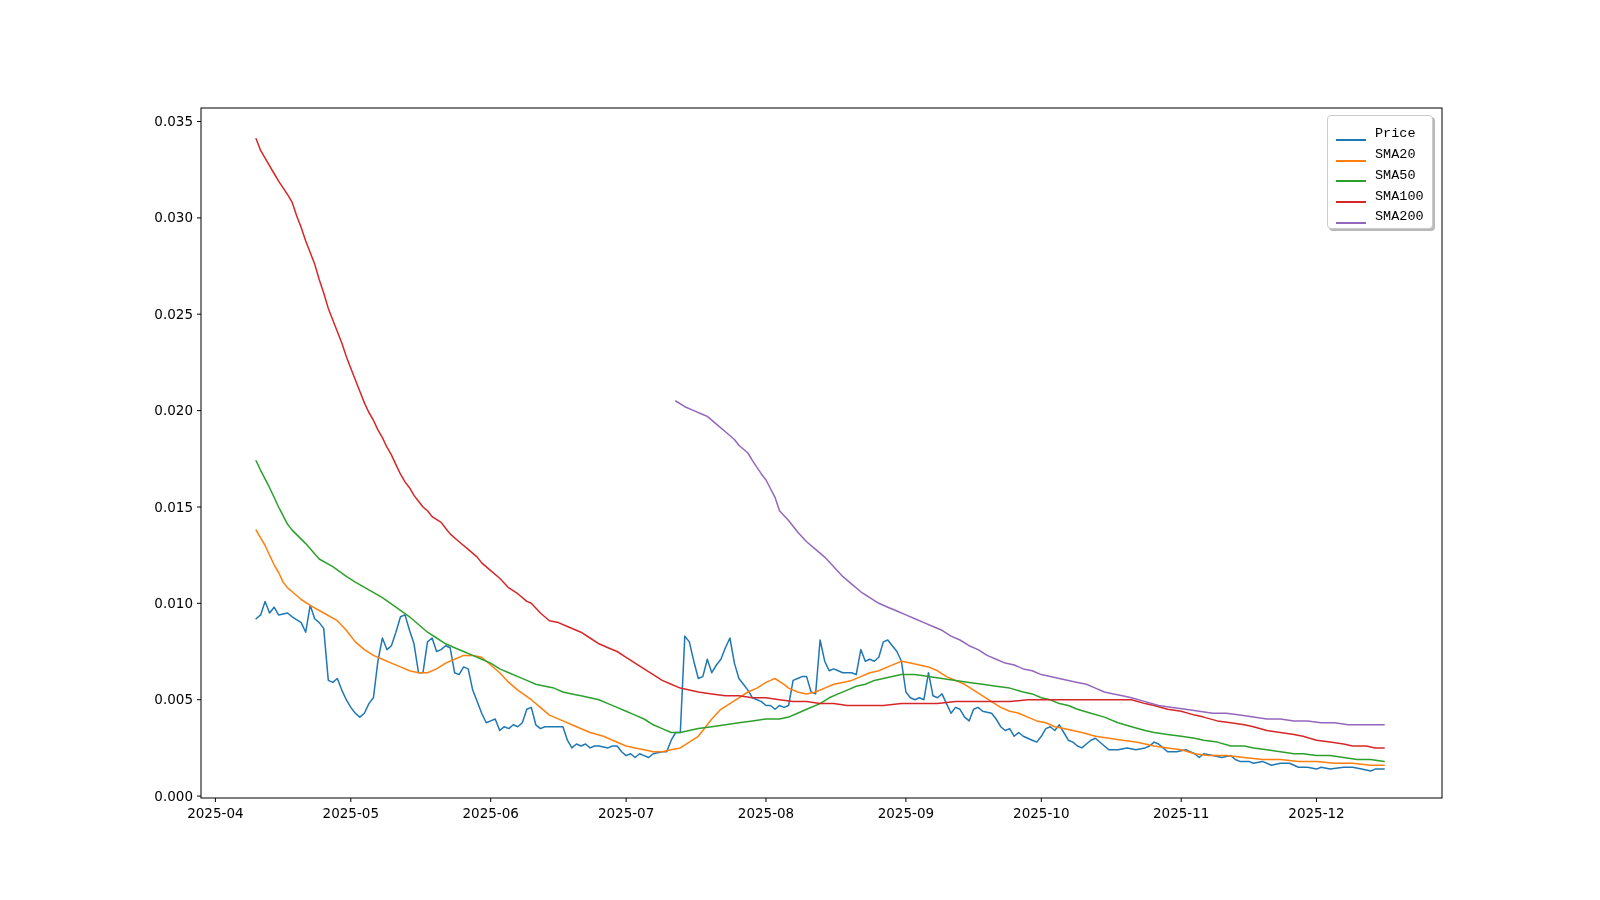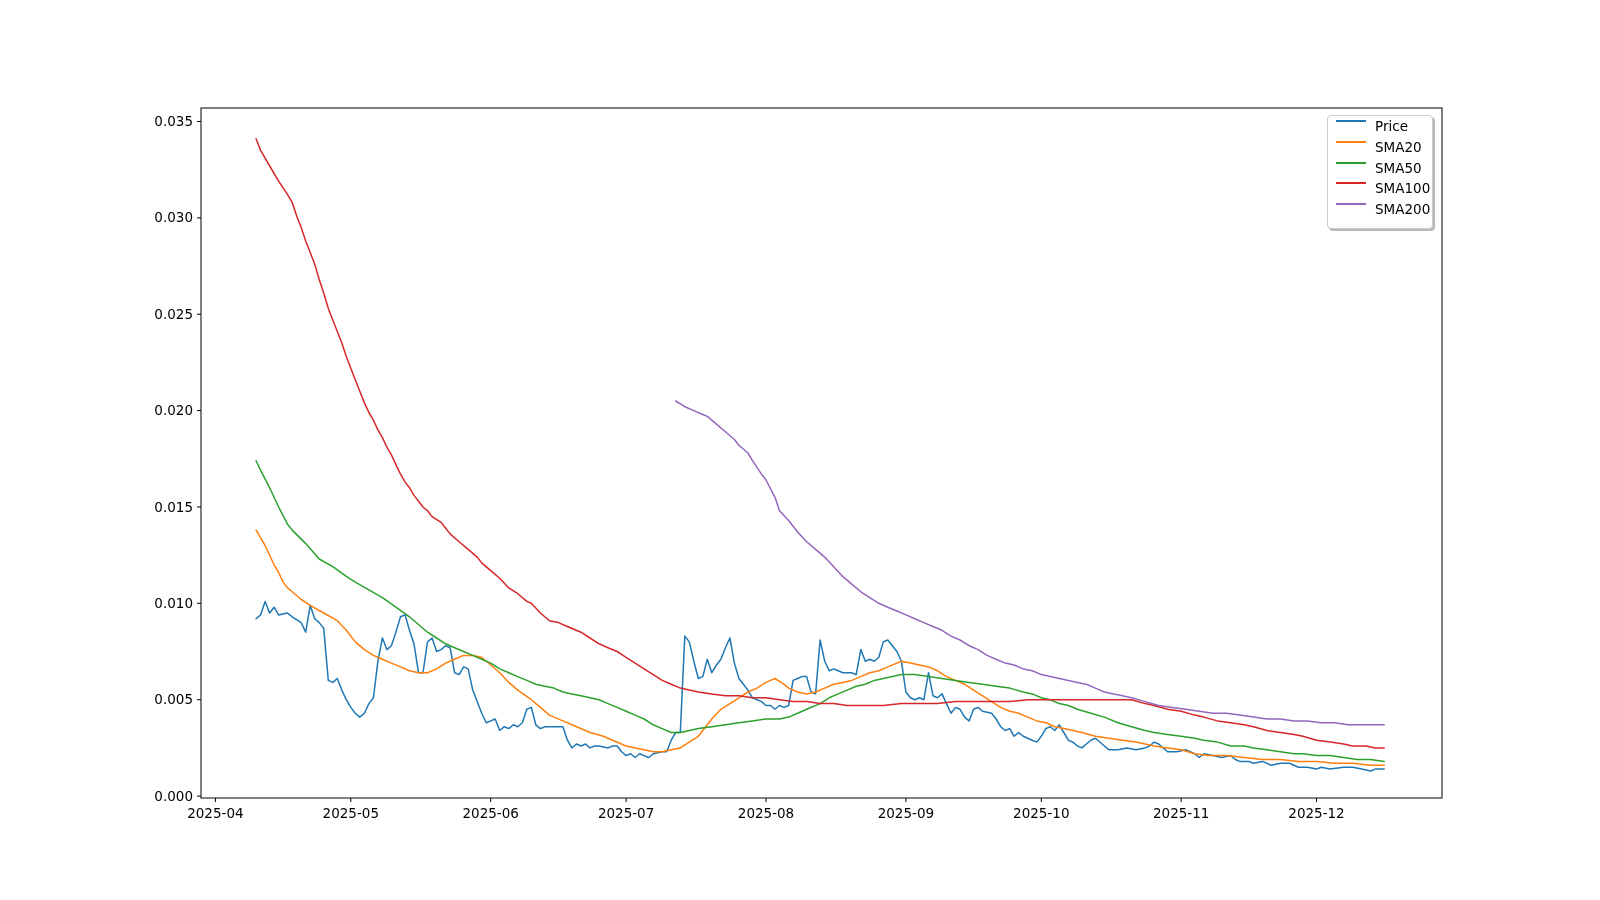--- a/index.html
+++ b/index.html
@@ -3,21 +3,21 @@
 <meta charset="utf-8">
 <style>
   html,body{margin:0;padding:0;background:#ffffff;}
   .figure{position:relative;width:1600px;height:900px;background:#ffffff;overflow:hidden;
           font-family:"DejaVu Sans","Liberation Sans",sans-serif;}
   .figure svg{position:absolute;left:0;top:0;}
   .ticklab{font-size:13.5px;fill:#000000;font-family:"DejaVu Sans","Liberation Sans",sans-serif;}
   .legend{position:absolute;left:1327px;top:115px;width:106px;background:#ffffff;
           border:1px solid #cccccc;border-radius:4px;box-shadow:2px 2px 0 rgba(0,0,0,0.28);
           padding:4px 8px;box-sizing:border-box;z-index:2;}
-  .legend-row{display:flex;align-items:flex-start;height:20.8px;}
+  .legend-row{display:flex;align-items:flex-end;height:20.8px;font-family:Liberation Mono, monospace;}
   .swatch{display:inline-block;width:30px;height:2px;margin-right:9px;flex:0 0 30px;}
   .legend-label{font-size:13.5px;color:#000000;line-height:1;}
 </style>
 </head>
 <body>
 
 <div class="figure">
   <svg id="plot" width="1600" height="900">
       <line x1="215.4" y1="798" x2="215.4" y2="802" stroke="#000000" stroke-width="1"></line>
       <text class="ticklab" x="215.4" y="818" text-anchor="middle">2025-04</text>

